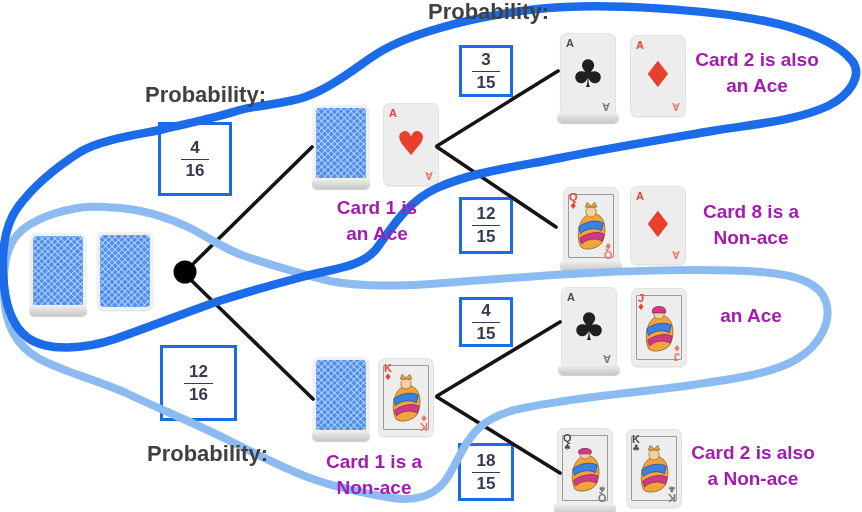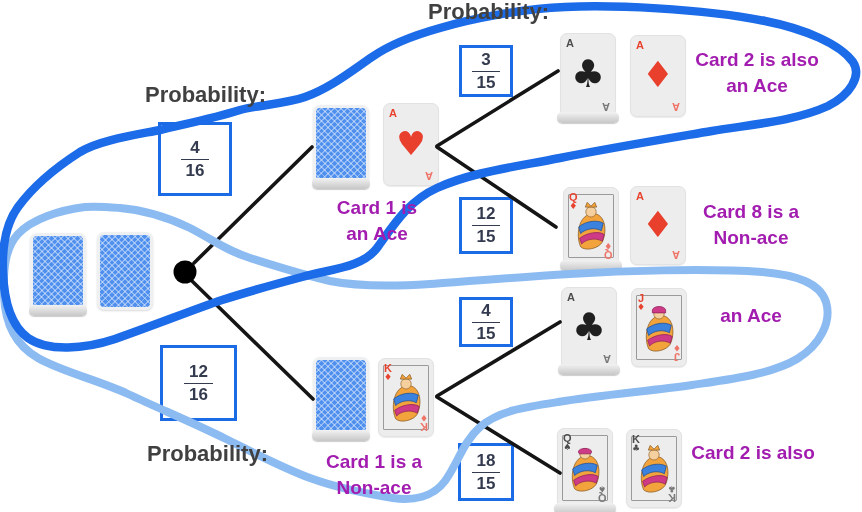--- a/index.html
+++ b/index.html
@@ -236,20 +236,21 @@
       <path d="M7,47 C3,38 4,25 9,18 C14,11 23,10 28,15 C34,21 34,33 30,42 C26,49 12,52 7,47 Z" fill="#f2a33c" stroke="#8a5a20" stroke-width="0.8"></path>
       <circle cx="18" cy="10" r="5.5" fill="#f5cf9e" stroke="#9c6b33" stroke-width="0.8"></circle>
       <path d="M12,5 L14,0 L18,4 L22,0 L24,5 Z" fill="#f2a33c" stroke="#8a5a20" stroke-width="0.8"></path>
       <path d="M5,26 C12,20 24,18 31,22 L29,30 C22,26 12,28 7,33 Z" fill="#3b82de" stroke="#1d4f96" stroke-width="0.8"></path>
       <path d="M6,38 C14,32 26,30 32,34 L30,41 C22,37 13,39 8,44 Z" fill="#cf3a86" stroke="#8e205a" stroke-width="0.8"></path>
     </svg>
     <span class="idx br"><span>K</span><span class="suit-small">♣</span></span>
   </div>
   <div class="caption" style="left:688px;top:440px;width:130px;">
     <div>Card 2 is also</div>
+    <div>a Non-ace</div>
   </div>
 
   <svg id="annot" width="862" height="512" viewBox="0 0 862 512">
 
     <g stroke="#151515" stroke-width="3.6" stroke-linecap="round">
       <line x1="194" y1="263" x2="312" y2="147"></line>
       <line x1="192" y1="281" x2="313" y2="399"></line>
       <line x1="437" y1="146" x2="558" y2="71"></line>
       <line x1="437" y1="147" x2="556" y2="227"></line>
       <line x1="437" y1="396" x2="560" y2="322"></line>

